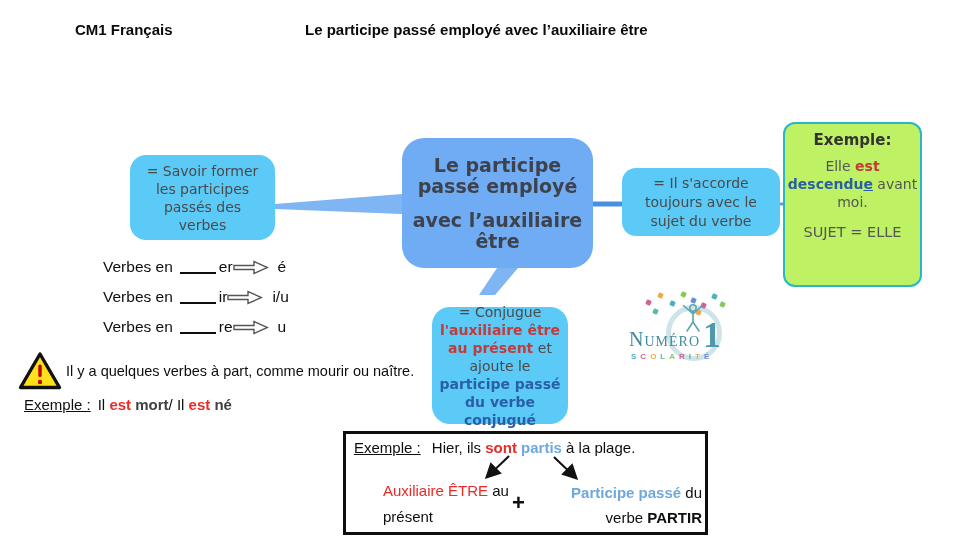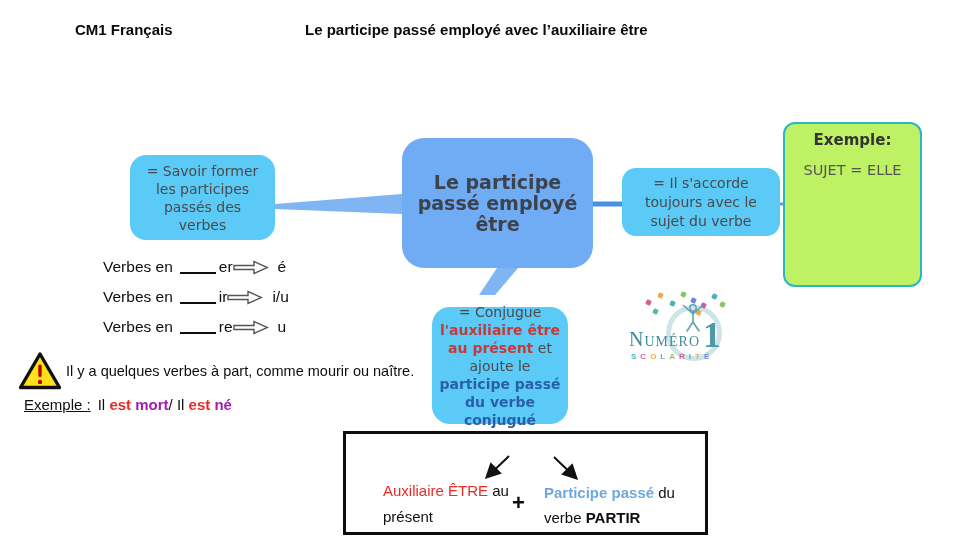--- a/index.html
+++ b/index.html
@@ -50,30 +50,30 @@
   .blank { display:inline-block; width:36px; border-bottom:2px solid #0e0e0e; height:14px; margin:0 3px 0 7px; }
   .verb-row .suffix { }
   .verb-row svg { margin-right:9px; }
 
   
   .warn-icon { position:absolute; left:18px; top:351px; }
   .warn-text { position:absolute; left:66px; top:363px; font-size:14.5px; color:#0e0e0e; }
   .exc-line  { position:absolute; left:24px; top:396px; font-size:15px; color:#0e0e0e; }
   .lbl { font-weight:normal; text-decoration:underline; margin-right:7px; }
   .red-x  { color:#ea2a27; font-weight:bold; }
-  .blue-x { color:#a21caf; font-weight:bold; }
+  .blue-x { color:#404040; font-weight:bold; }
 
   
   .ex-box { position:absolute; left:343px; top:431px; width:365px; height:104px;
             border:3px solid #0e0e0e; font-size:15px; color:#0e0e0e; }
   .ex-title { position:absolute; left:8px; top:5px; white-space:nowrap; }
   .ex-arrows { position:absolute; left:0; top:0; }
   .ex-left  { position:absolute; left:37px; top:44px; line-height:26px; }
   .ex-plus  { position:absolute; left:166px; top:56px; font-size:22px; font-weight:bold; }
-  .ex-right { position:absolute; left:198px; top:46px; width:158px; text-align:left; line-height:25px; }
+  .ex-right { position:absolute; left:198px; top:46px; width:158px; text-align:right; line-height:25px; }
   .red-n { color:#ea2a27; }
   .lblue-b { color:#6fa8dc; font-weight:bold; }
   .bold { font-weight:bold; }
 
   
   .logo { position:absolute; left:628px; top:290px; width:115px; height:88px; opacity:.9; }
   .logo-circle { position:absolute; left:38px; top:15px; width:56px; height:56px;
                  border:5px solid rgba(74,154,168,.30); border-radius:50%; }
   .confetti span { position:absolute; width:5px; height:5px; display:block; transform:rotate(25deg); border-radius:1px; }
   .logo-name { position:absolute; left:1px; top:38px; font-family:"Liberation Serif", serif;
@@ -94,38 +94,40 @@
     <polygon points="497,268 518,268 495,295 479,295" fill="#7fb5f2"></polygon>
   </svg>
 
   <div class="hdr hdr-course">CM1 Français</div>
   <div class="hdr hdr-title">Le participe passé employé avec l’auxiliaire être</div>
 
   <div class="node node-central">
     <div>
       <div class="cl">Le participe</div>
       <div class="cl">passé employé</div>
+      <div class="cl gap">avec l’auxiliaire</div>
       <div class="cl">être</div>
     </div>
   </div>
 
   <div class="node node-cyan node-left">
     <div class="inner">=  Savoir former les participes passés des verbes</div>
   </div>
 
   <div class="node node-cyan node-right">
     <div class="inner">= Il s'accorde toujours avec le sujet du verbe</div>
   </div>
 
   <div class="node node-cyan node-bottom">
     <div class="inner"><span>= Conjugue </span><span class="red-b">l'auxiliaire être au présent</span><span> et </span><span>ajoute le </span><span class="blue-b">participe passé du verbe conjugué</span></div>
   </div>
 
   <div class="card">
     <div class="card-title">Exemple:</div>
+    <p><span>Elle </span><span class="red-b">est </span><span class="blue-b"><span>descendu</span><span class="u">e</span></span><span> avant moi.</span></p>
     <p class="subject">SUJET = ELLE</p>
   </div>
 
   <div class="verbs">
     <div class="verb-row">
       <span>Verbes en</span>
         <span class="blank"></span>
         <span class="suffix">er</span>
       <svg width="36" height="15" viewBox="0 0 36 15">
           <path d="M1 5.5 H21 V1.5 L34.5 7.5 L21 13.5 V9.5 H1 Z" fill="#ffffff" stroke="#555" stroke-width="1.4"></path>
@@ -157,20 +159,23 @@
     <rect x="20.3" y="13.5" width="3.4" height="12.5" rx="1.6" fill="#c00000"></rect>
     <circle cx="22" cy="31" r="2.2" fill="#c00000"></circle>
   </svg>
   <div class="warn-text">Il y a quelques verbes à part, comme mourir ou naître.</div>
 
   <div class="exc-line">
     <span class="lbl">Exemple :</span><span>Il </span><span class="red-x">est </span><span class="blue-x">mort</span><span>/ Il </span><span class="red-x">est </span><span class="blue-x">né</span>
   </div>
 
   <div class="ex-box">
+    <div class="ex-title">
+      <span class="lbl">Exemple :</span><span> Hier, ils </span><span class="red-x">sont </span><span class="lblue-b">partis</span><span> à la plage.</span>
+    </div>
     <svg class="ex-arrows" width="359" height="98" viewBox="0 0 359 98">
       <defs>
         <marker id="ah" markerWidth="9" markerHeight="9" refX="6.5" refY="4" orient="auto">
           <path d="M0 0 L8 4 L0 8 Z" fill="#111"></path>
         </marker>
       </defs>
       <path d="M163 22 C155 30, 148 36, 141 43" fill="none" stroke="#111" stroke-width="2" marker-end="url(#ah)"></path>
       <path d="M208 23 C216 31, 224 38, 230 44" fill="none" stroke="#111" stroke-width="2" marker-end="url(#ah)"></path>
     </svg>
     <div class="ex-left">

